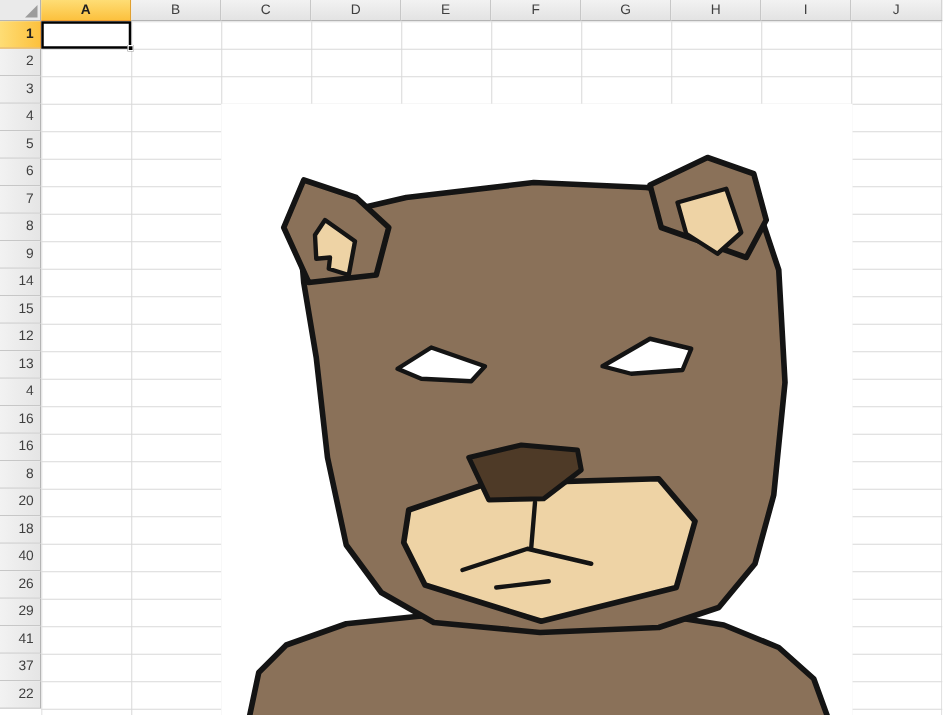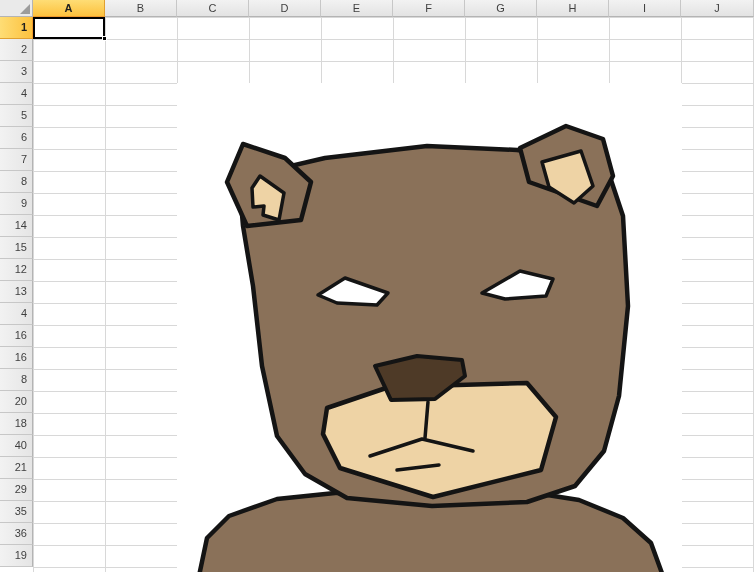--- a/index.html
+++ b/index.html
@@ -104,25 +104,25 @@
       <div class="row-header">15</div>
       <div class="row-header">12</div>
       <div class="row-header">13</div>
       <div class="row-header">4</div>
       <div class="row-header">16</div>
       <div class="row-header">16</div>
       <div class="row-header">8</div>
       <div class="row-header">20</div>
       <div class="row-header">18</div>
       <div class="row-header">40</div>
-      <div class="row-header">21</div>
+      <div class="row-header">26</div>
       <div class="row-header">29</div>
-      <div class="row-header">35</div>
-      <div class="row-header">36</div>
-      <div class="row-header">19</div>
+      <div class="row-header">41</div>
+      <div class="row-header">37</div>
+      <div class="row-header">22</div>
     </div>
 
   <div class="cells"></div>
 
   <div class="active-cell">
     <div class="fill-handle"></div>
   </div>
 
   <div class="picture">
     <svg width="505" height="489" viewBox="0 17 505 489">

